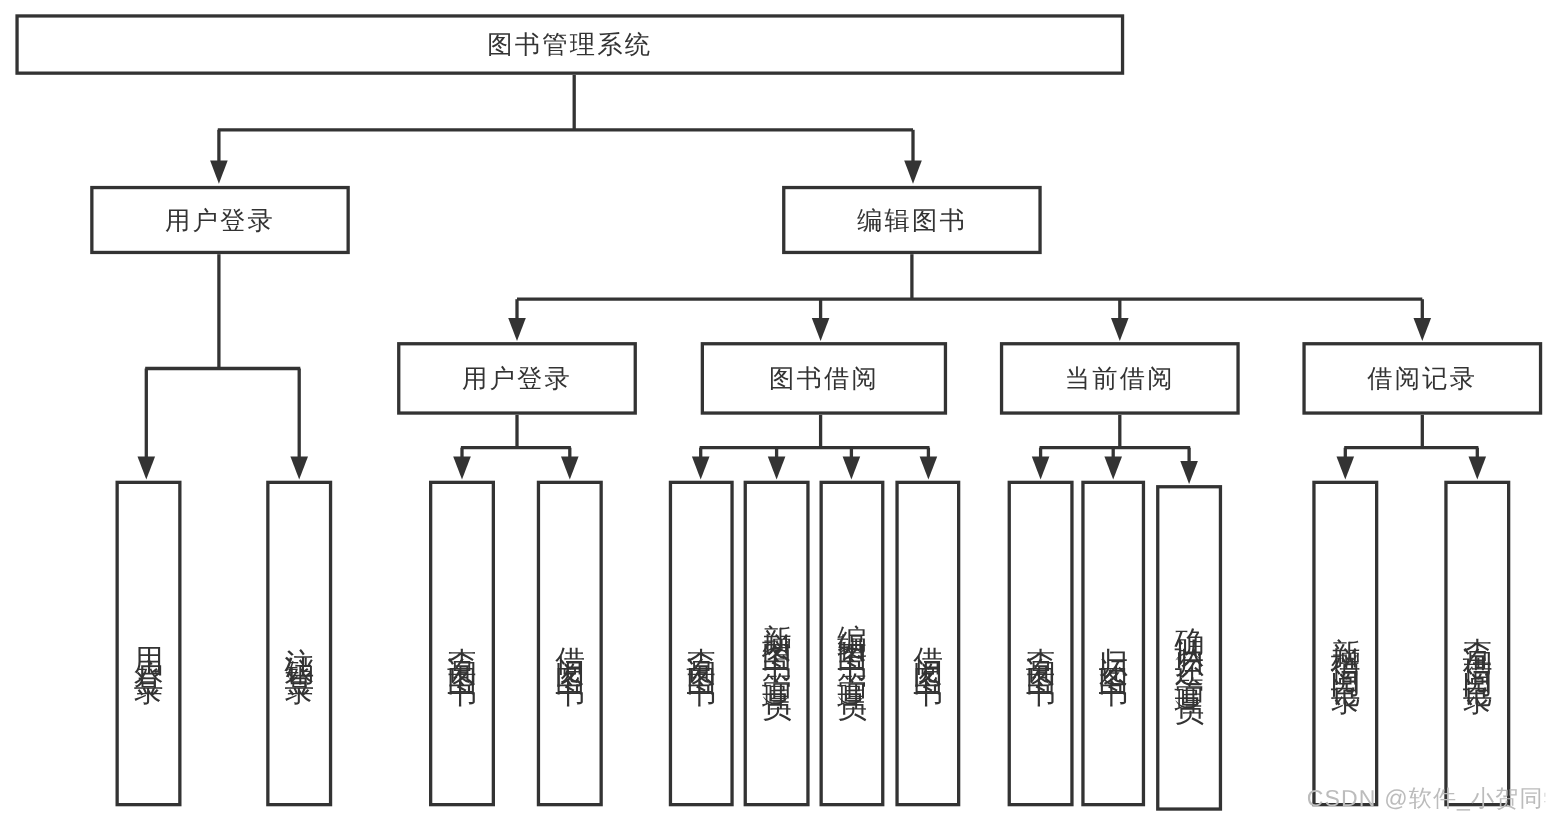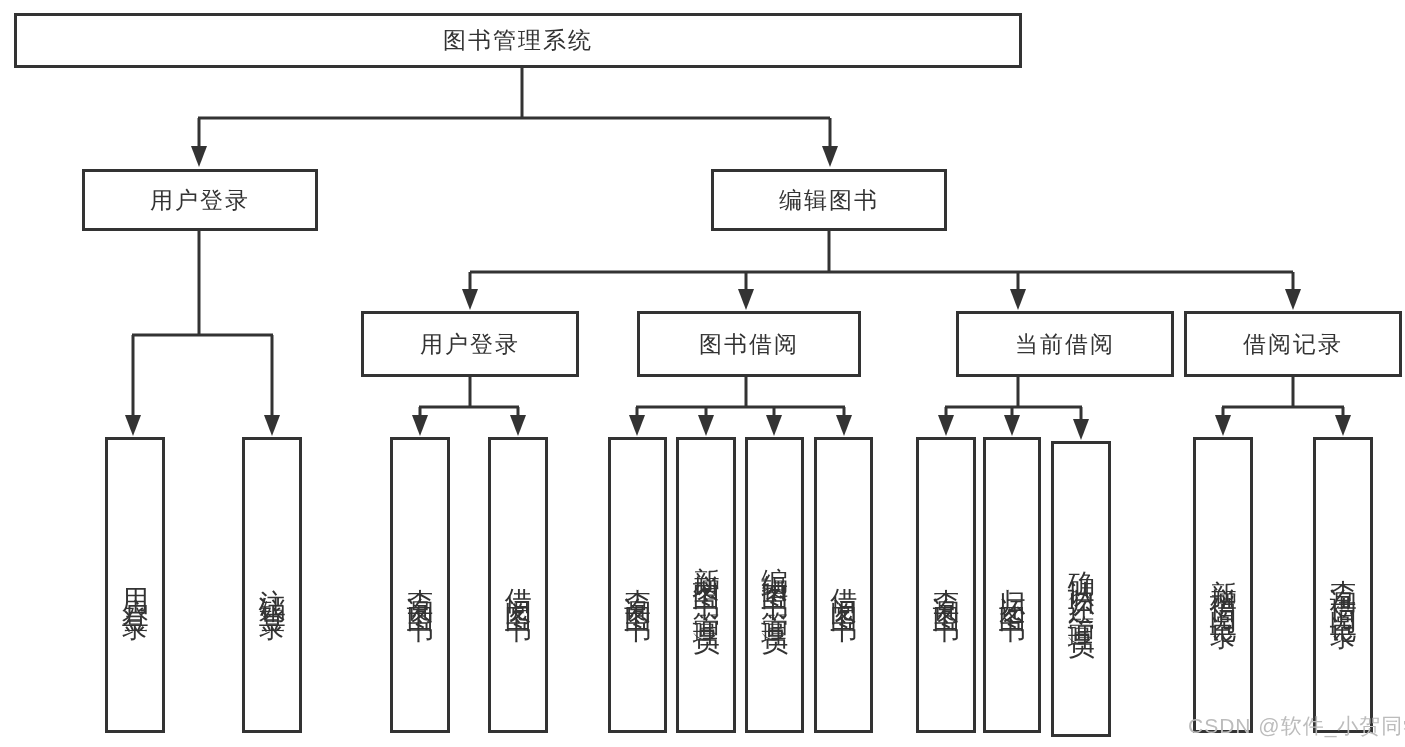--- a/index.html
+++ b/index.html
@@ -85,21 +85,21 @@
       <polygon points="1335,415 1351,415 1343,436" fill="#333333"></polygon>
     </svg>
 
   <div class="node hbox" style="left:14px; top:13px; width:1008px; height:55px;">图书管理系统</div>
 
   <div class="node hbox" style="left:82px; top:169px; width:236px; height:62px;">用户登录</div>
   <div class="node hbox" style="left:711px; top:169px; width:236px; height:62px;">编辑图书</div>
 
   <div class="node hbox" style="left:361px; top:311px; width:218px; height:66px;">用户登录</div>
   <div class="node hbox" style="left:637px; top:311px; width:224px; height:66px;">图书借阅</div>
-  <div class="node hbox" style="left:909px; top:311px; width:218px; height:66px;margin-left:47px;">当前借阅</div>
+  <div class="node hbox" style="left:909px; top:311px; width:218px; height:66px;">当前借阅</div>
   <div class="node hbox" style="left:1184px; top:311px; width:218px; height:66px;">借阅记录</div>
 
   <div class="node vbox" style="left:105px; top:437px; width:60px; height:296px;">
     <span>用户登录</span>
   </div>
   <div class="node vbox" style="left:242px; top:437px; width:60px; height:296px;">
     <span>注销登录</span>
   </div>
 
   <div class="node vbox" style="left:390px; top:437px; width:60px; height:296px;">

